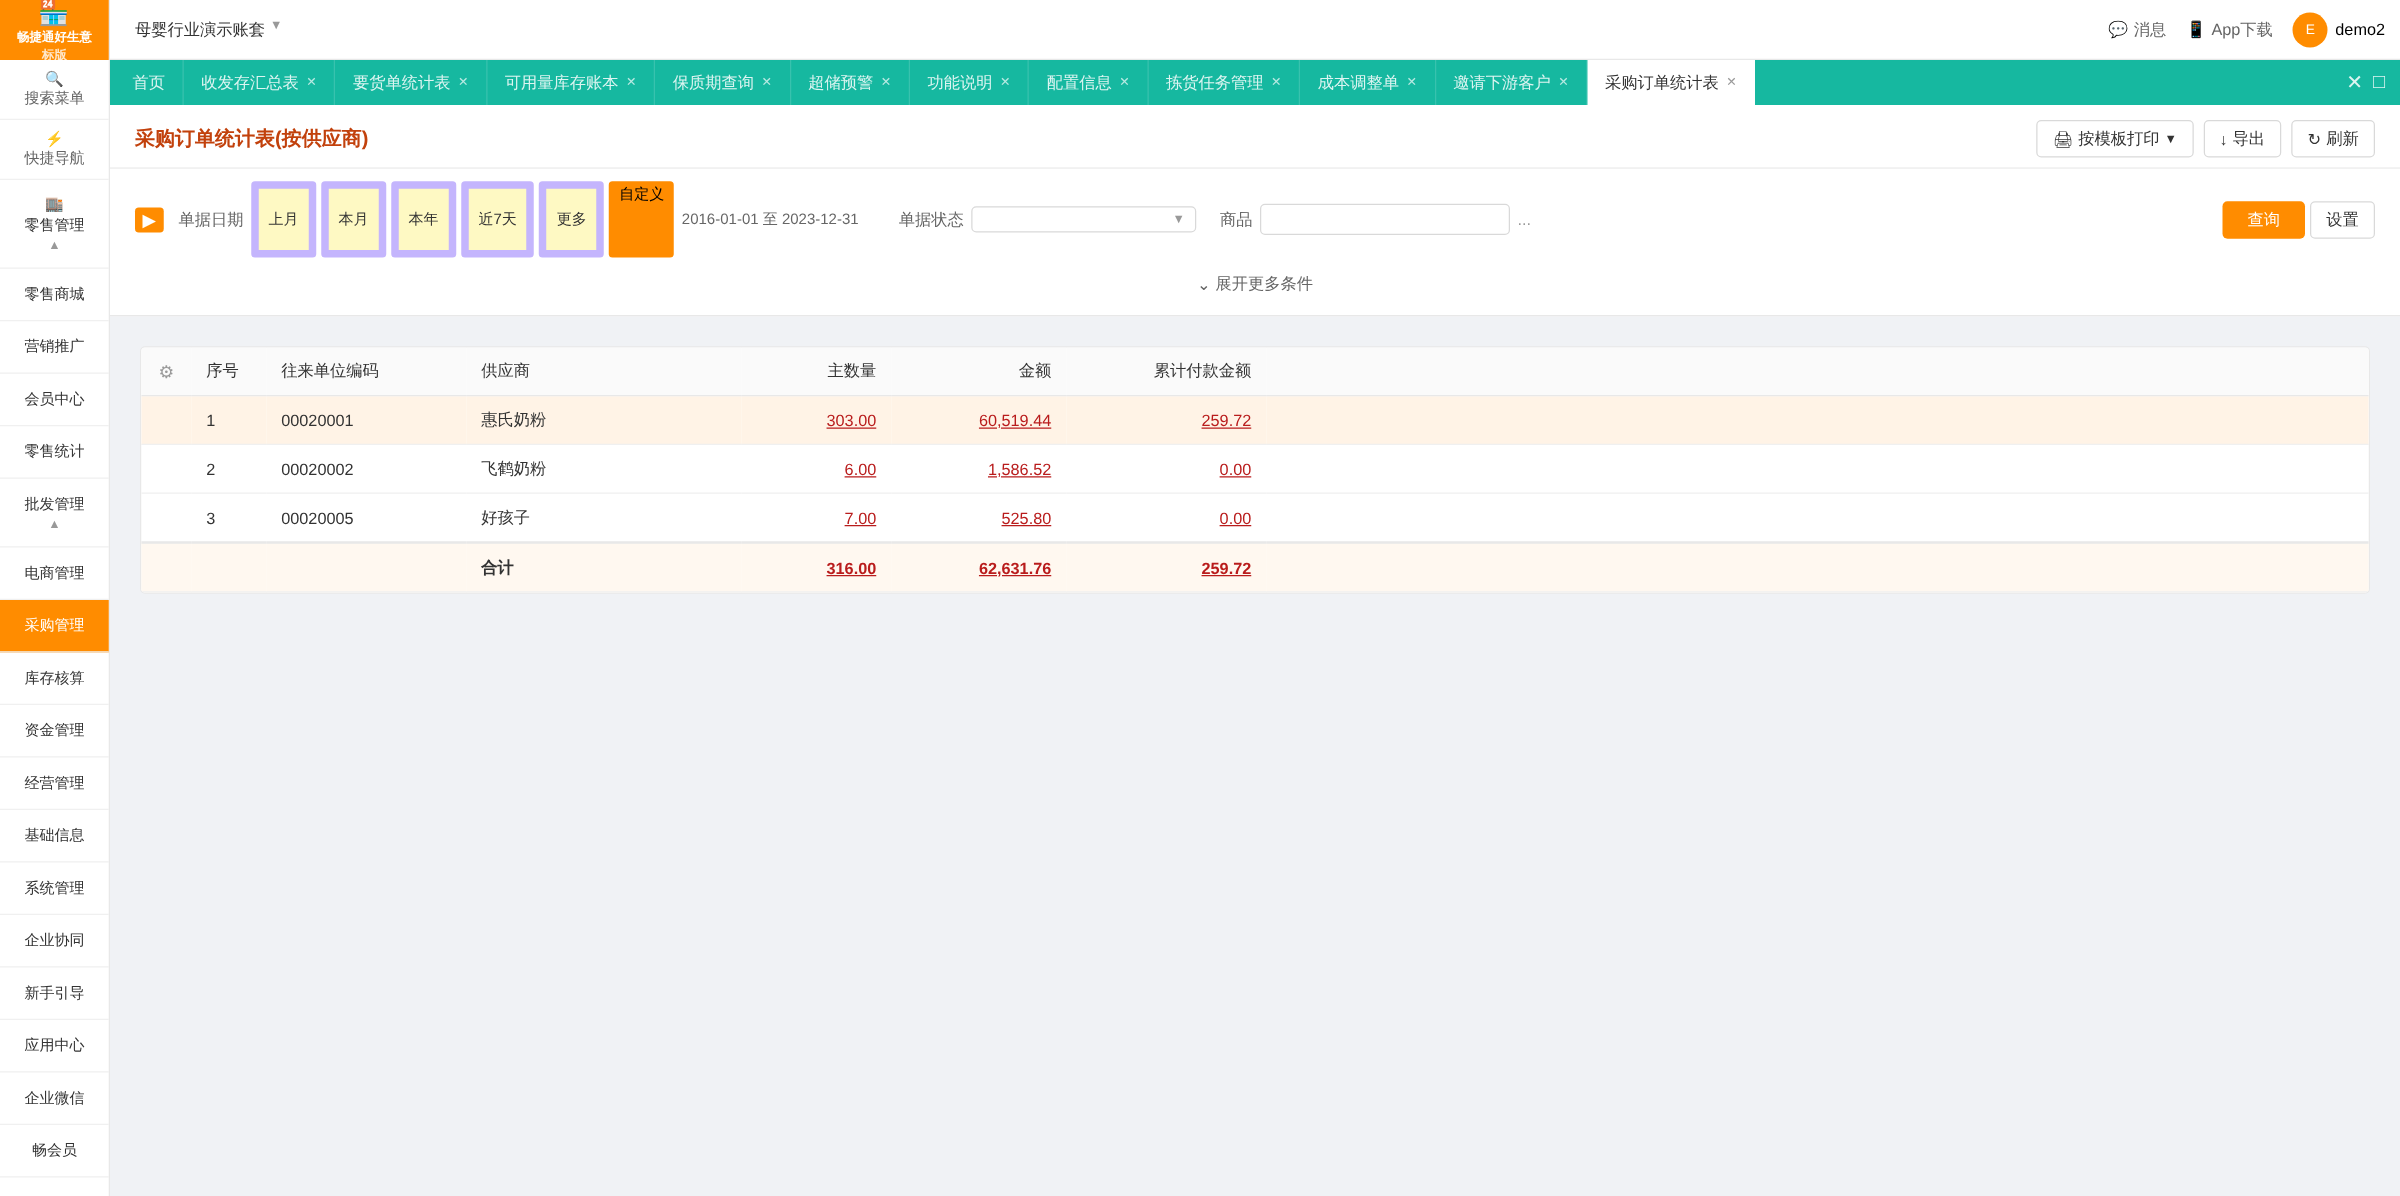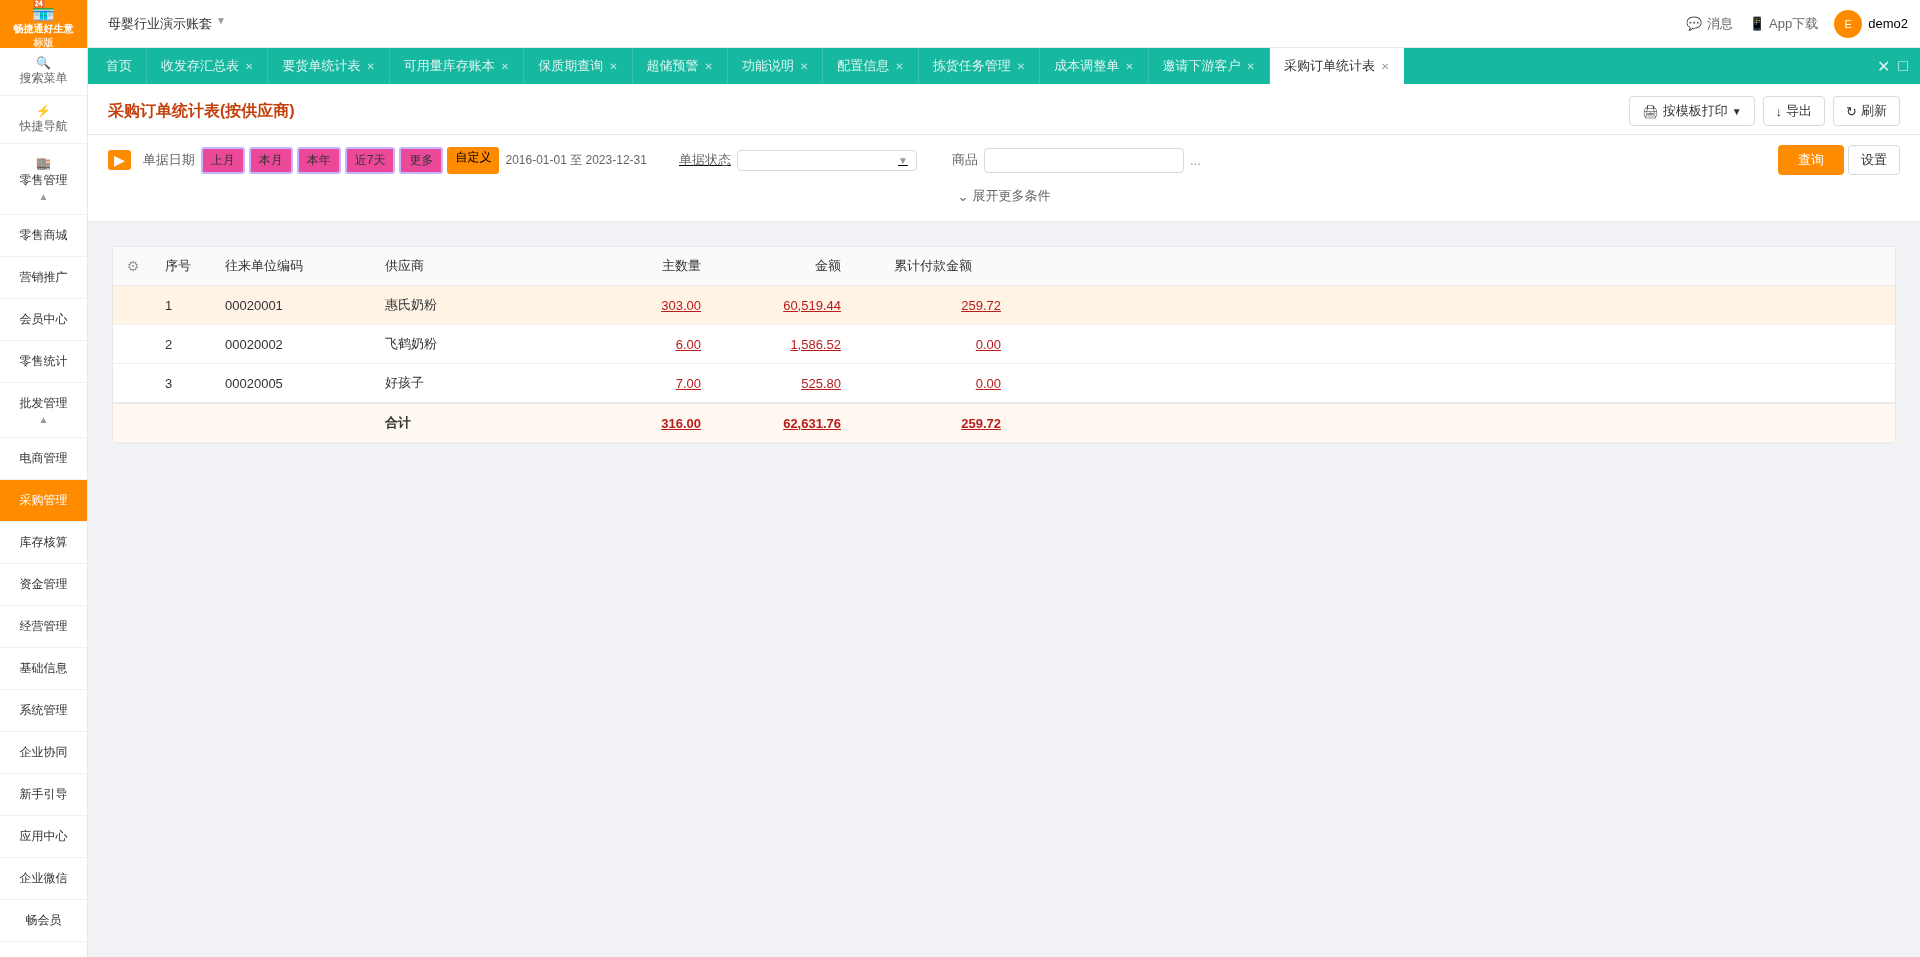--- a/index.html
+++ b/index.html
@@ -44,21 +44,21 @@
     .btn-print { display: flex; align-items: center; gap: 4px; padding: 5px 12px; border: 1px solid #d9d9d9; border-radius: 4px; background: #fff; color: #333; font-size: 13px; cursor: pointer; }
     .btn-export { display: flex; align-items: center; gap: 4px; padding: 5px 12px; border: 1px solid #d9d9d9; border-radius: 4px; background: #fff; color: #333; font-size: 13px; cursor: pointer; }
     .btn-refresh { display: flex; align-items: center; gap: 4px; padding: 5px 12px; border: 1px solid #d9d9d9; border-radius: 4px; background: #fff; color: #333; font-size: 13px; cursor: pointer; }
 
     
     .filter-bar { background: #fff; padding: 10px 20px; border-bottom: 1px solid #e8e8e8; }
     .filter-row { display: flex; align-items: center; gap: 12px; flex-wrap: wrap; }
     .filter-group { display: flex; align-items: center; gap: 6px; }
     .filter-label { color: #666; font-size: 13px; white-space: nowrap; }
     .filter-date-btns { display: flex; gap: 4px; }
-    .date-btn { padding: 3px 8px; border: 2px solid #c4b5fd; border-radius: 3px; background: #ec4899; color: #333; font-size: 12px; cursor: pointer; }
+    .date-btn { padding: 16px 8px; border: 6px solid #c4b5fd; border-radius: 3px; background: #fef9c3; color: #333; font-size: 12px; cursor: pointer; }
     .date-custom { padding: 2px 8px; border-radius: 3px; background: #ff8c00; color: #000000; font-size: 12px; }
     .date-range { color: #666; font-size: 12px; }
     .filter-select { display: flex; align-items: center; gap: 4px; border: 1px solid #d9d9d9; border-radius: 4px; padding: 4px 8px; background: #fff; min-width: 180px; cursor: pointer; }
     .filter-select .select-text { flex: 1; color: #999; font-size: 13px; }
     .filter-select .select-arrow { color: #999; font-size: 10px; }
     .filter-input { display: flex; align-items: center; gap: 4px; border: 1px solid #d9d9d9; border-radius: 4px; padding: 4px 8px; background: #fff; min-width: 200px; }
     .filter-input input { border: none; outline: none; flex: 1; font-size: 13px; color: #333; }
     .filter-more { color: #999; font-size: 13px; cursor: pointer; }
     .btn-search { padding: 5px 20px; background: #ff8c00; color: white; border: none; border-radius: 4px; font-size: 13px; cursor: pointer; }
     .btn-settings { padding: 5px 12px; background: #fff; color: #333; border: 1px solid #d9d9d9; border-radius: 4px; font-size: 13px; cursor: pointer; }
@@ -268,29 +268,29 @@
             <button class="date-btn">上月</button>
             <button class="date-btn">本月</button>
             <button class="date-btn">本年</button>
             <button class="date-btn">近7天</button>
             <button class="date-btn">更多</button>
             <span class="date-custom">自定义</span>
           </div>
           <span class="date-range">2016-01-01 至 2023-12-31</span>
         </div>
 
-        <div class="filter-group" style="margin-left:20px;text-decoration:underline;">
+        <div class="filter-group" style="margin-left:20px;">
           <span class="filter-label">单据状态</span>
           <div class="filter-select">
             <span class="select-text"></span>
             <span class="select-arrow">▼</span>
           </div>
         </div>
 
-        <div class="filter-group" style="margin-left:23px;">
+        <div class="filter-group" style="margin-left:7px;">
           <span class="filter-label">商品</span>
           <div class="filter-input">
             <input type="text" style="width: 160px;">
           </div>
           <span class="filter-more">...</span>
         </div>
 
         <div class="filter-actions" style="margin-left:auto;">
           <button class="btn-search">查询</button>
           <button class="btn-settings">设置</button>
@@ -311,21 +311,21 @@
           <thead>
             <tr>
               <th style="width:40px;text-align:center;">
                 <span class="settings-icon">⚙</span>
               </th>
               <th style="width:60px;">序号</th>
               <th style="width:160px;">往来单位编码</th>
               <th style="width:220px;">供应商</th>
               <th style="width:120px;text-align:right;">主数量</th>
               <th style="width:140px;text-align:right;">金额</th>
-              <th style="width:160px;text-align:center;">累计付款金额</th>
+              <th style="width:160px;text-align:right;">累计付款金额</th>
               <th style="flex:1;"></th>
             </tr>
           </thead>
           <tbody id="table-body">
           <tr class="row-highlight">
       <td style="text-align:center;"></td>
       <td>1</td>
       <td>00020001</td>
       <td>惠氏奶粉</td>
       <td class="num" style="text-align:right;">303.00</td>

